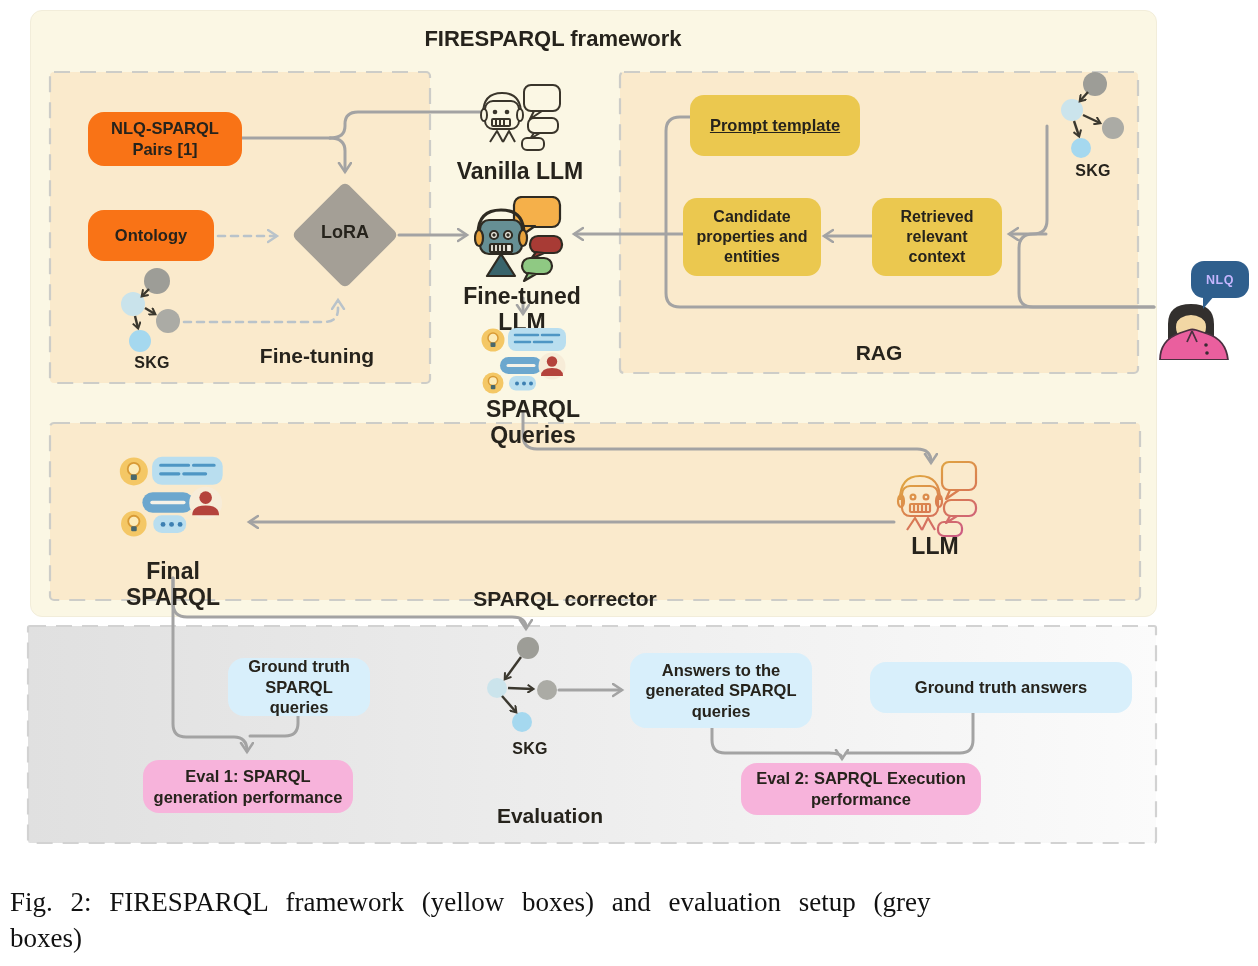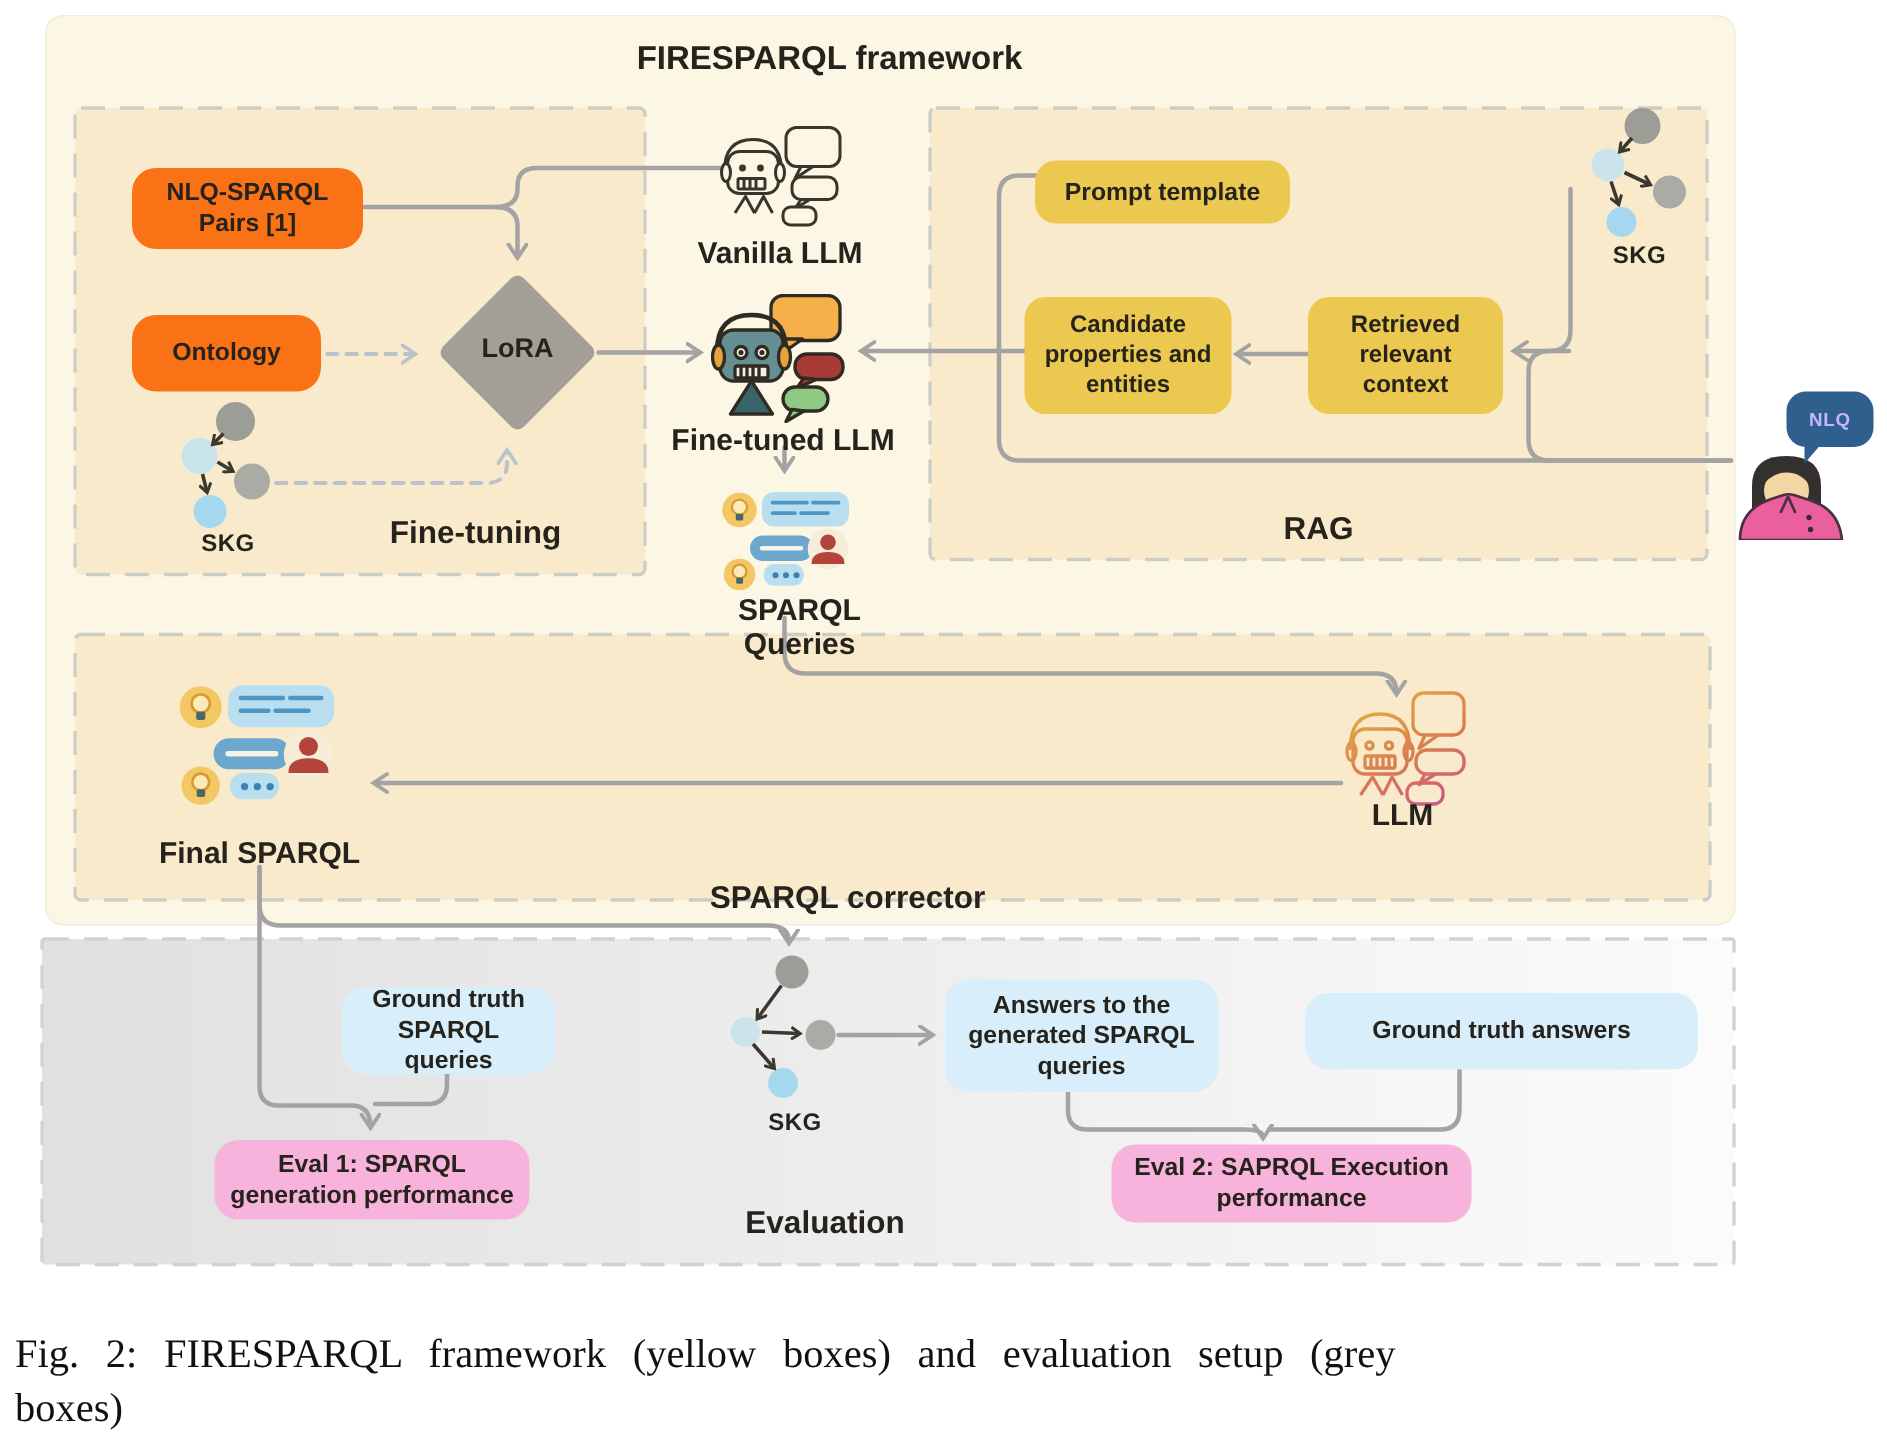--- a/index.html
+++ b/index.html
@@ -5,21 +5,21 @@
   html,body{margin:0;padding:0;background:#ffffff;}
   #canvas{position:relative;width:1258px;height:966px;background:#ffffff;overflow:hidden;
           font-family:"Liberation Sans",sans-serif;}
   .abs{position:absolute;}
   #outer-box{left:30px;top:10px;width:1125px;height:605px;background:#FBF7E4;
              border:1px solid #F2EDDA;border-radius:12px;z-index:0;}
   #lines{left:0;top:0;z-index:1;}
   .lbl{position:absolute;font-weight:700;color:#26231C;text-align:center;z-index:2;line-height:1.15;}
   .lbl-title{font-size:22px;}
   .lbl-lg{font-size:21px;}
-  .lbl-md{font-size:20px;}
+  .lbl-md{font-size:23px;}
   .lbl-sm{font-size:16px;letter-spacing:.3px;}
   .pill{position:absolute;display:flex;align-items:center;justify-content:center;text-align:center;
         font-weight:700;color:#26231C;border-radius:16px;line-height:1.25;z-index:2;
         font-size:16.5px;padding:2px 6px;box-sizing:border-box;}
   .pill-blue{background:#f97316;}
   .pill-yellow{background:#EBC84F;border-radius:14px;}
   .pill-sky{background:#D8EFFB;}
   .pill-pink{background:#F7B3DB;}
   #lora-diamond{left:307px;top:197px;width:76px;height:76px;background:#A49F96;
                 transform:rotate(45deg);border-radius:6px;z-index:2;}
@@ -171,21 +171,21 @@
     <circle cx="13" cy="58" r="10.5" fill="#F4C765"></circle>
     <circle cx="13" cy="56" r="4.6" fill="#FCEBB8" stroke="#D89A35" stroke-width="1.5"></circle>
     <rect x="10.8" y="60" width="4.6" height="4.2" rx="1" fill="#49686C"></rect>
     <rect x="29" y="51" width="27" height="14.5" rx="7" fill="#B9DEEF"></rect>
     <circle cx="37" cy="58.5" r="2" fill="#3D80B2"></circle>
       <circle cx="44" cy="58.5" r="2" fill="#3D80B2"></circle>
       <circle cx="51" cy="58.5" r="2" fill="#3D80B2"></circle>
   </svg>
   <div class="lbl lbl-md" style="left:458px;top:396px;width:150px;">SPARQL Queries</div>
 
-  <div class="pill pill-yellow" style="left:690px;top:107px;width:170px;height:42px;">Prompt template</div>
+  <div class="pill pill-yellow" style="left:690px;top:95px;width:170px;height:61px;text-decoration:underline;">Prompt template</div>
   <div class="pill pill-yellow" style="left:683px;top:198px;width:138px;height:78px;font-size:16px;">Candidate properties and entities</div>
   <div class="pill pill-yellow" style="left:872px;top:198px;width:130px;height:78px;font-size:16px;">Retrieved relevant context</div>
 
   <svg class="icon" style="left:1052px;top:70px;" width="80" height="92" viewBox="0 0 80 92">
     <defs>
         <marker id="mrg" markerUnits="userSpaceOnUse" markerWidth="9" markerHeight="9" refX="6" refY="4.5" orient="auto">
       <path d="M0.5,0.5 L6.5,4.5 L0.5,8.5" fill="none" stroke="#3B382F" stroke-width="2"></path>
         </marker>
       </defs>
     <circle cx="43" cy="14" r="12" fill="#9D9D97"></circle>

